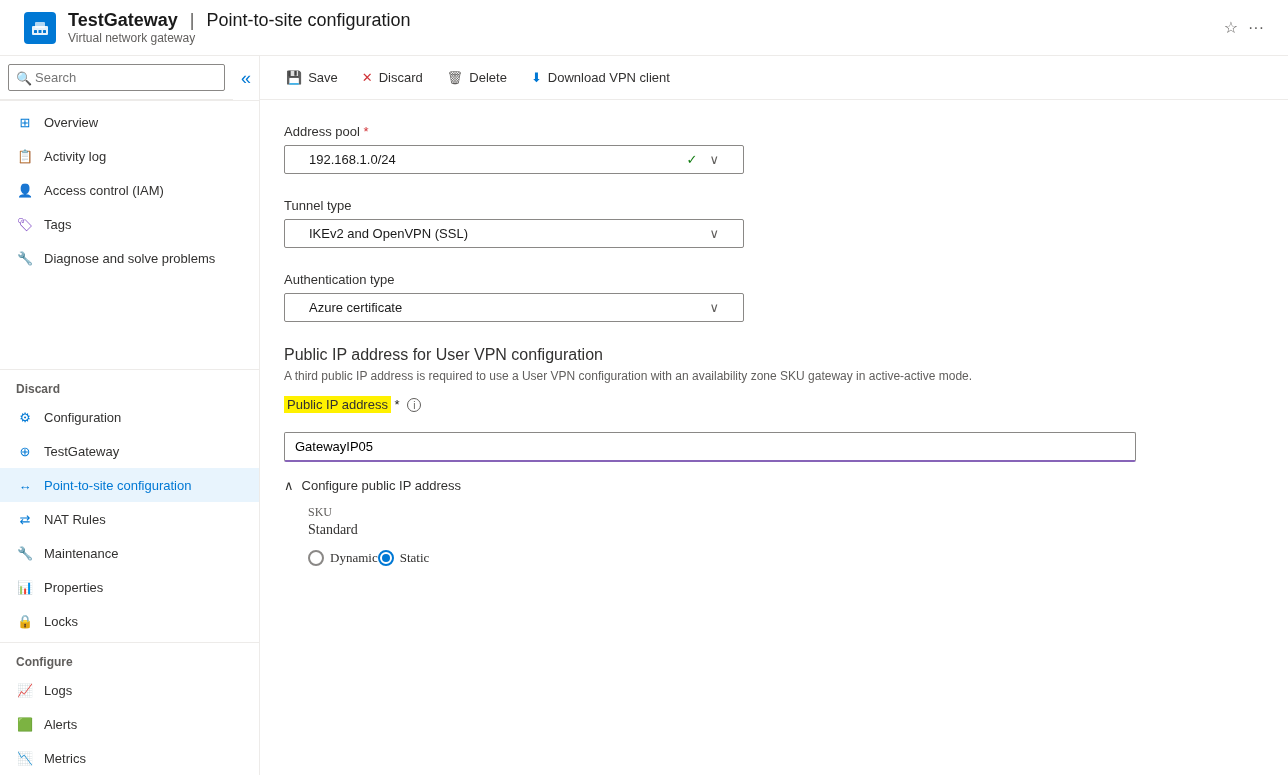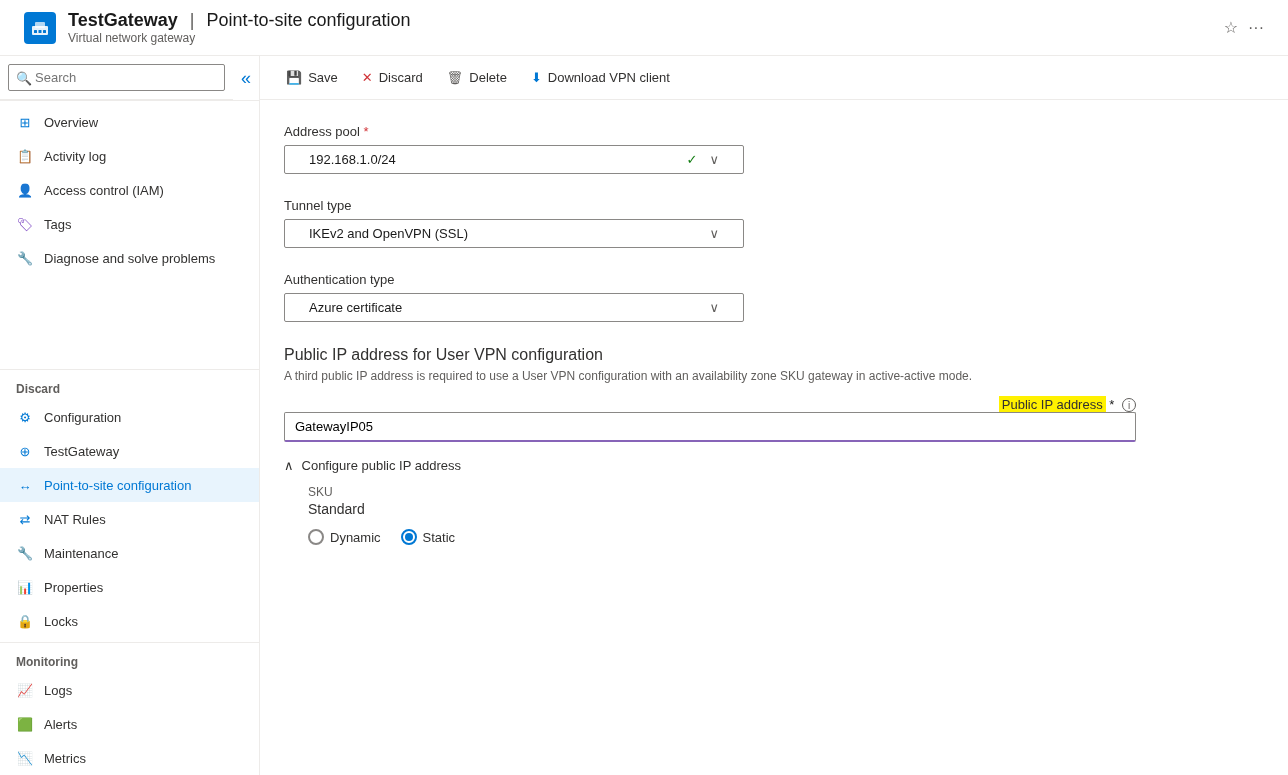--- a/index.html
+++ b/index.html
@@ -59,21 +59,21 @@
     .radio-circle.unchecked { border-color: #8a8886; }
     .radio-label { font-size: 13px; color: #323130; }
 
     .text-input { width: 100%; border: 1px solid #8a8886; border-radius: 2px; padding: 6px 10px; font-size: 13px; outline: none; border-bottom: 2px solid #8764b8; }
     .collapse-header { display: flex; align-items: center; gap: 8px; cursor: pointer; font-size: 13px; color: #323130; margin-bottom: 12px; }
 
     .detail-row { margin-bottom: 12px; }
     .detail-key { font-size: 12px; color: #605e5c; margin-bottom: 2px; }
     .detail-val { font-size: 14px; color: #323130; }
 
-    .assignment-radios { display: flex; gap: 20px; align-items: flex-end; margin-top: 8px; }
+    .assignment-radios { display: flex; align-items: flex-end; margin-top: 8px; }
   </style>
 </head>
 <body>
 
 <div class="header">
   <div class="header-icon">
     <svg width="20" height="20" viewBox="0 0 20 20">
       <rect x="2" y="8" width="16" height="9" rx="1" fill="white" opacity="0.9"></rect>
       <rect x="5" y="4" width="10" height="6" rx="1" fill="white" opacity="0.7"></rect>
       <rect x="4" y="12" width="3" height="3" rx="0.5" fill="#0078d4"></rect>
@@ -157,21 +157,21 @@
       <div class="nav-item">
         <span class="nav-icon" style="color:#0078d4;">📊</span>
         <span>Properties</span>
       </div>
       <div class="nav-item">
         <span class="nav-icon" style="color:#323130;">🔒</span>
         <span>Locks</span>
       </div>
     </div>
 
-    <div class="section-header">Monitoring</div>
+    <div class="section-header">Configure</div>
 
     <div>
       <div class="nav-item">
         <span class="nav-icon" style="color:#0078d4;">📈</span>
         <span>Logs</span>
       </div>
       <div class="nav-item">
         <span class="nav-icon" style="color:#107c10;">🟩</span>
         <span>Alerts</span>
       </div>
@@ -232,37 +232,37 @@
         <div class="field-select" style="min-width:460px;max-width:460px;">
           <span>Azure certificate</span>
           <span class="chevron">∨</span>
         </div>
       </div>
 
       <div class="field-group">
         <div class="section-title">Public IP address for User VPN configuration</div>
         <div class="section-desc">A third public IP address is required to use a User VPN configuration with an availability zone SKU gateway in active-active mode.</div>
 
-        <div style="margin-bottom:0;text-align:right;">
+        <div style="margin-bottom:20px;">
           <span class="highlighted-label">Public IP address</span>
           <span class="required"> *</span>
           <span class="info-icon" title="Info">i</span>
         </div>
 
 
         <input type="text" class="text-input" style="max-width: 860px; margin-bottom: 16px;" value="GatewayIP05">
 
         
         <div style="padding:0;">
           <div class="collapse-header">
             <span>∧</span>
             <span>Configure public IP address</span>
           </div>
 
-          <div style="padding-left:24px;">
+          <div style="padding-left:24px;font-family:Liberation Serif, serif;">
             <div class="detail-row">
               <div class="detail-key">SKU</div>
               <div class="detail-val">Standard</div>
             </div>
 
             <div class="detail-row">
               <div class="assignment-radios">
                 <label class="radio-option">
                   <div class="radio-circle unchecked"></div>
                   <span class="radio-label">Dynamic</span>

